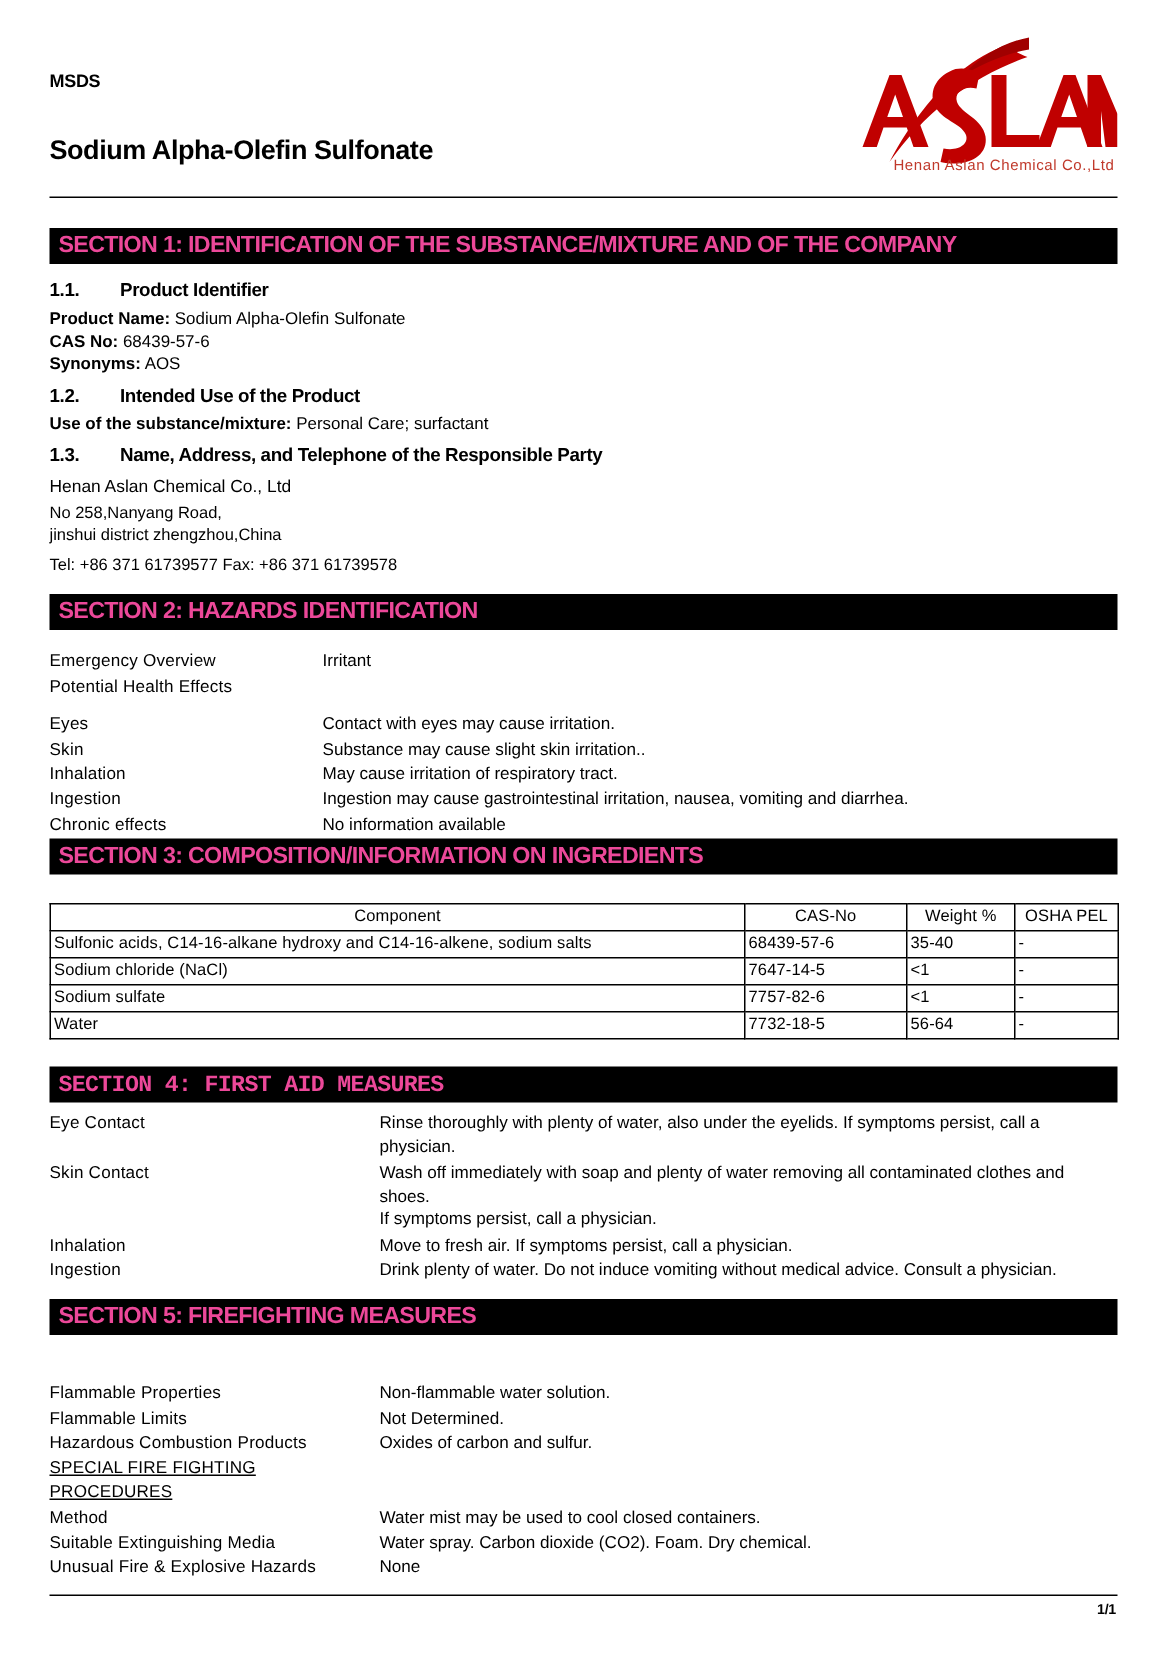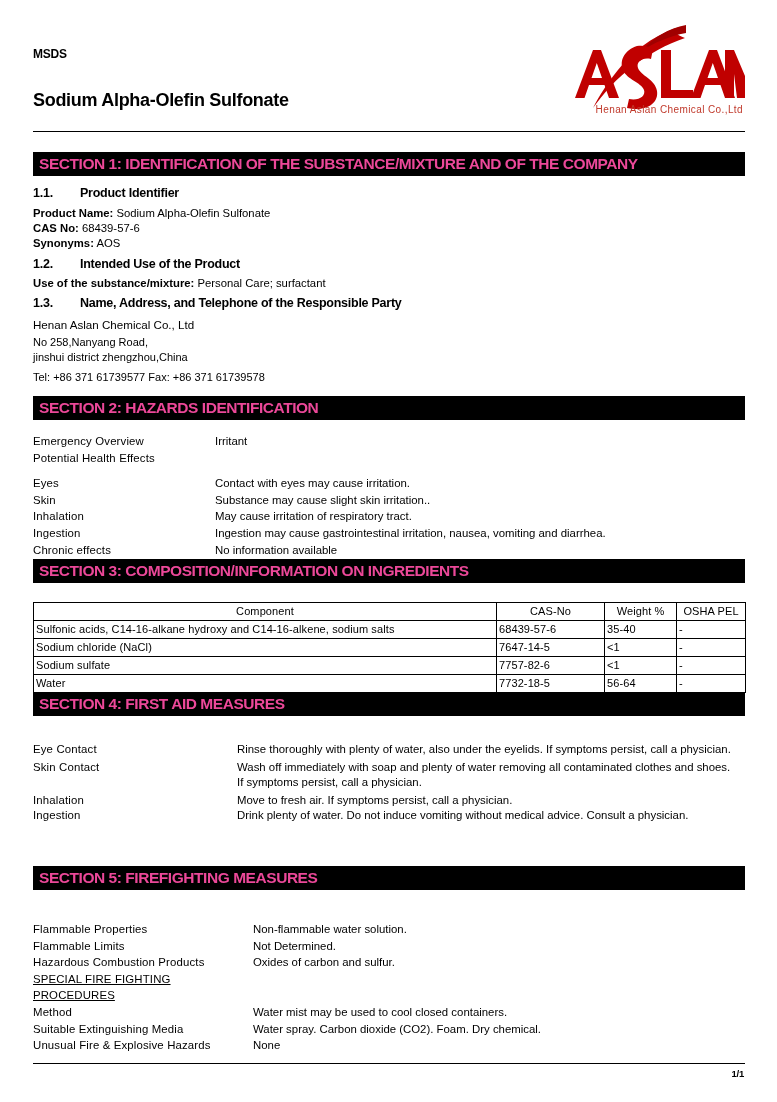--- a/index.html
+++ b/index.html
@@ -118,21 +118,21 @@
     line-height: 16.6px;
     white-space: nowrap;
     letter-spacing: 0.15px;
   }
   .row .value {
     flex: 1 1 auto;
     font-size: 11.4px;
     line-height: 16.6px;
   }
   .rows.s2 .row .label { width: 182px; }
-  .rows.s4 .row .label { width: 204px; }
+  .rows.s4 .row .label { width: 220px; }
   .rows.s5 .row .label { width: 220px; }
   .rows.s4 .row { margin-bottom: 0px; }
   .rows.s4 .row .value { line-height: 15.6px; }
   .rows.s4 .row .label { line-height: 15.6px; }
 
   .spacer-row { height: 9px; }
 
   
   .tbl {
     position: absolute;
@@ -319,21 +319,21 @@
       </tr>
       <tr>
         <td>Water</td>
         <td>7732-18-5</td>
         <td>56-64</td>
         <td>-</td>
       </tr>
     </tbody>
   </table>
 
-  <div class="banner" style="top:692px;">SECTION 4: FIRST AID MEASURES</div>
+  <div class="banner" style="top:711px;font-family:Liberation Mono, monospace;">SECTION 4: FIRST AID MEASURES</div>
   <div class="rows s4" style="top:742px;">
     <div class="row" style="margin-bottom:2px;">
       <div class="label">Eye Contact</div>
       <div class="value" style="white-space:pre-line;">Rinse thoroughly with plenty of water, also under the eyelids. If symptoms persist, call a physician.</div>
     </div>
     <div class="row" style="margin-bottom:2px;">
       <div class="label">Skin Contact</div>
       <div class="value" style="white-space:pre-line;">Wash off immediately with soap and plenty of water removing all contaminated clothes and shoes.
 If symptoms persist, call a physician.</div>
     </div>

